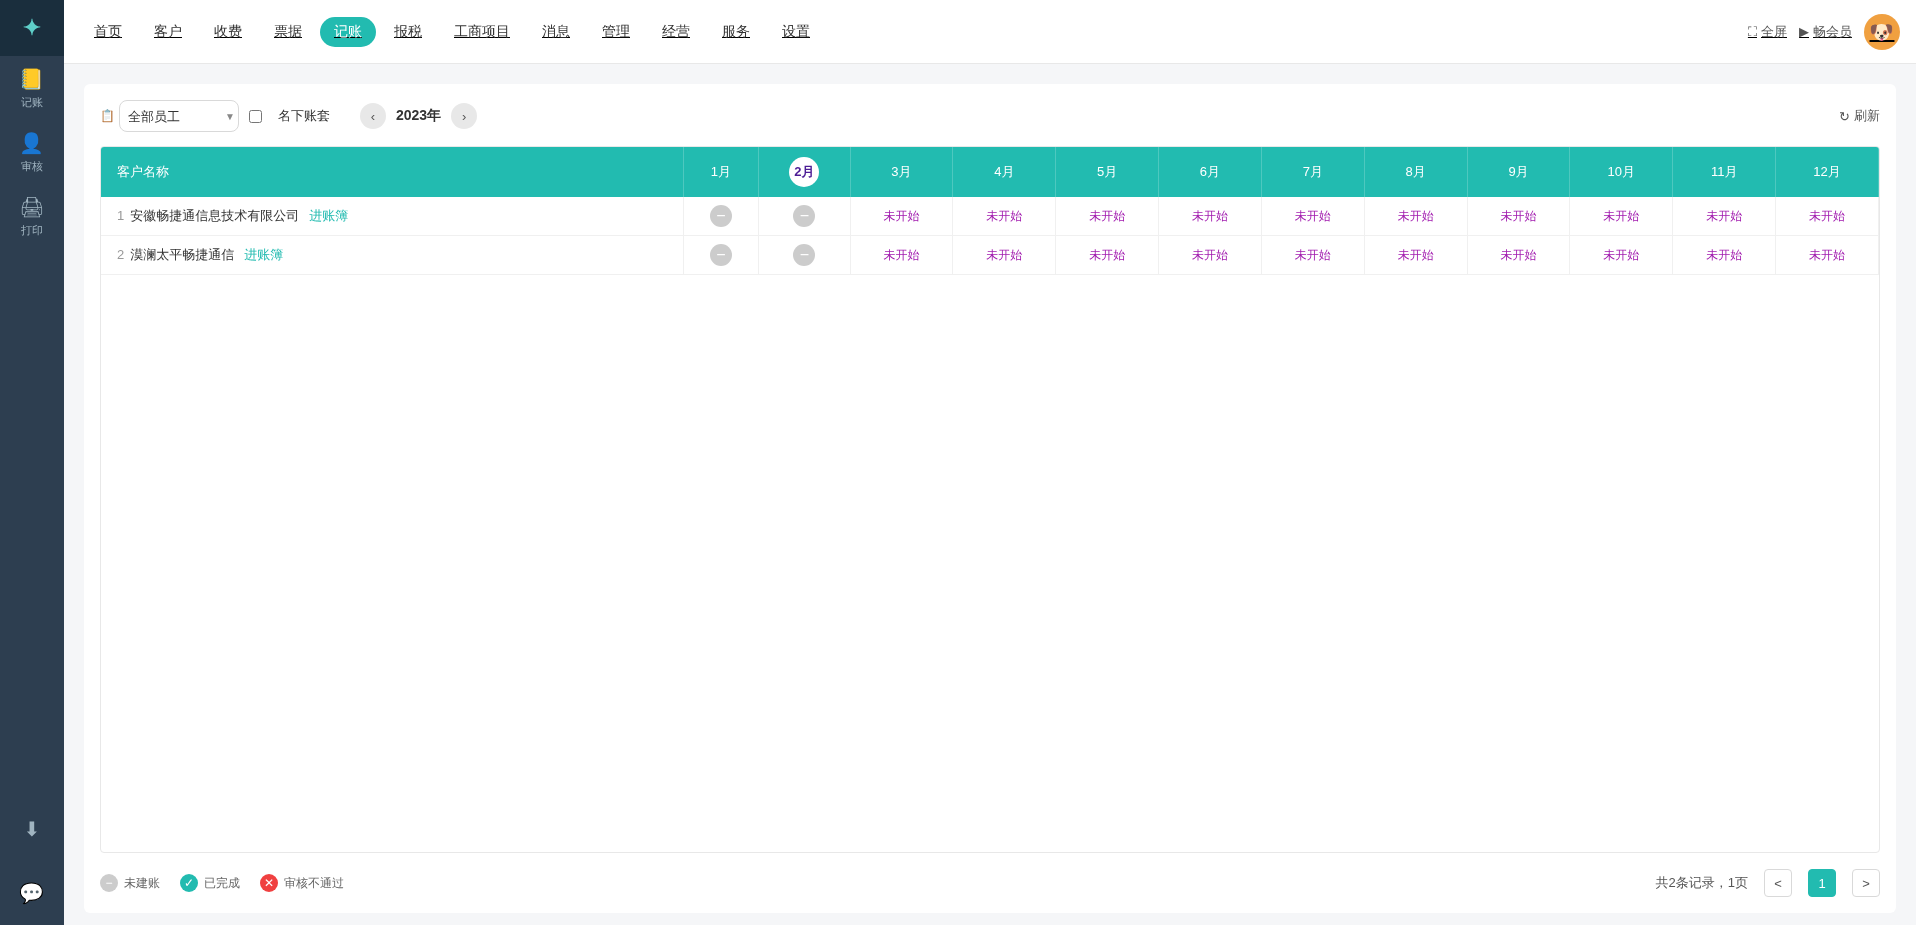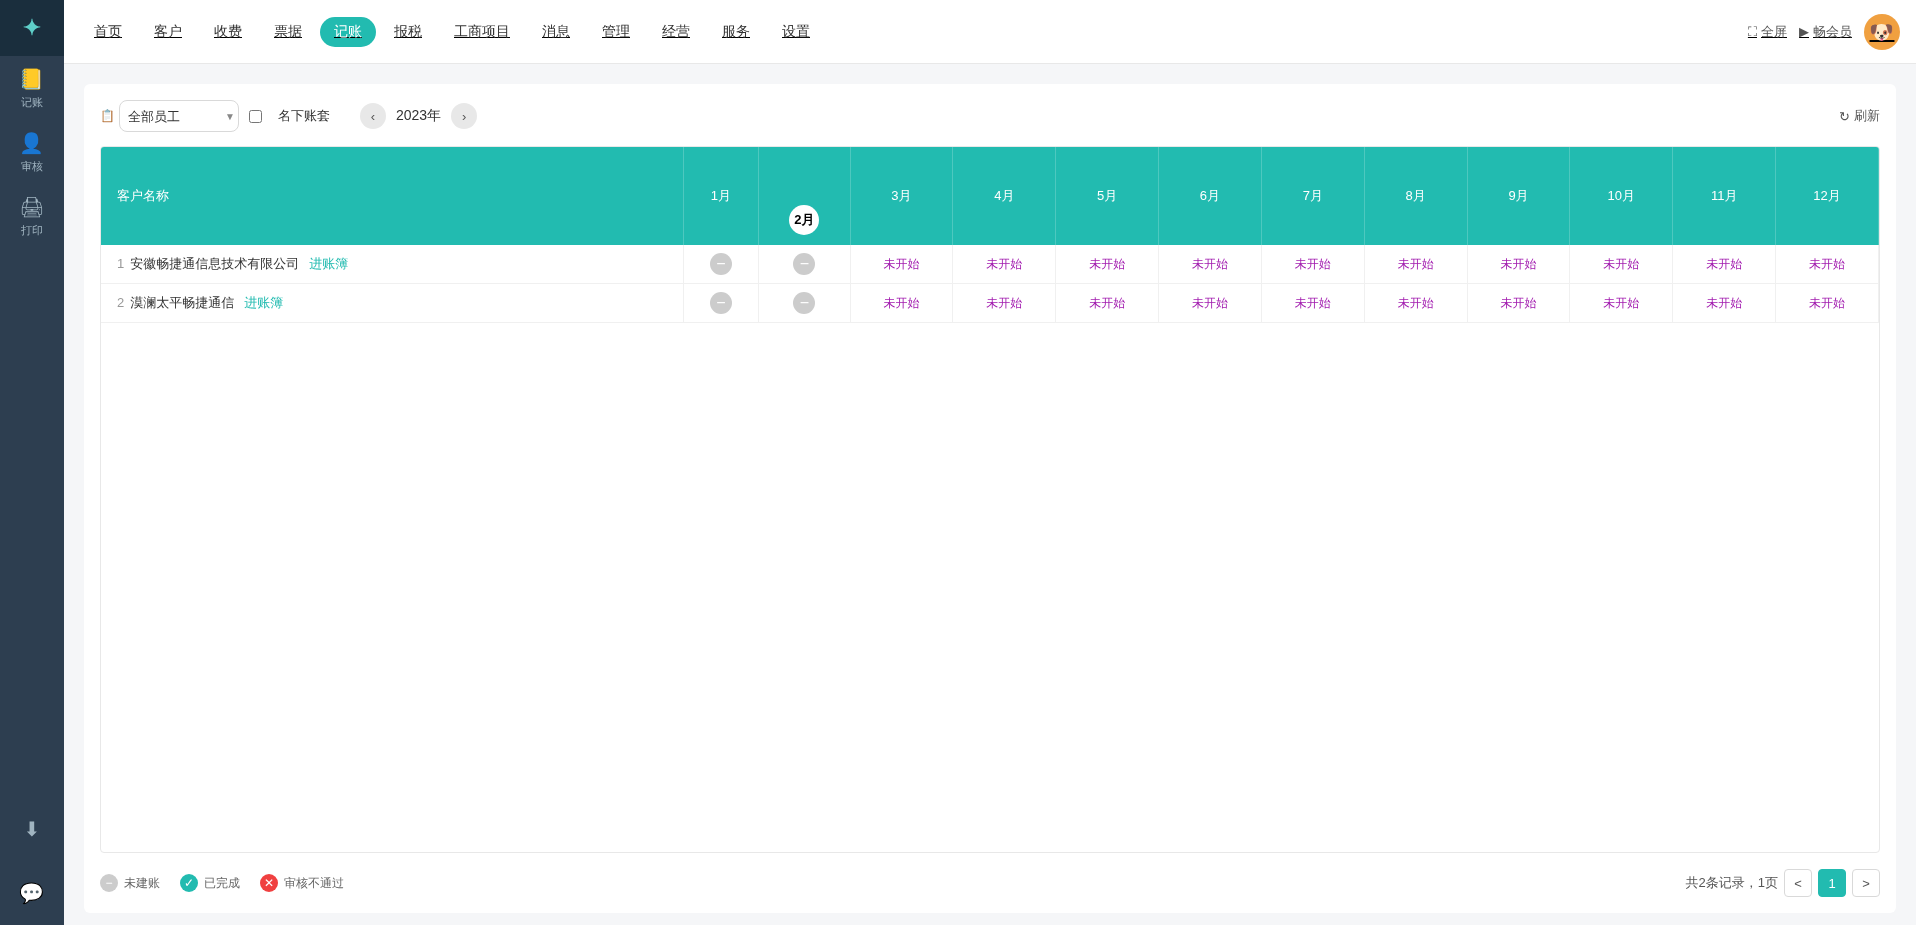--- a/index.html
+++ b/index.html
@@ -208,21 +208,21 @@
       display: flex;
       align-items: center;
       justify-content: center;
       cursor: pointer;
       color: #555;
       font-size: 13px;
     }
     .year-text {
       font-size: 14px;
       color: #333;
-      font-weight: 400;
+      font-weight: 700;
     }
     .refresh-btn {
       margin-left: auto;
       display: flex;
       align-items: center;
       gap: 4px;
       cursor: pointer;
       color: #555;
       font-size: 13px;
     }
@@ -255,24 +255,23 @@
       min-width: 300px;
     }
     .month-circle {
       display: inline-flex;
       align-items: center;
       justify-content: center;
       width: 30px;
       height: 30px;
       border-radius: 50%;
       background: #fff;
-      color: #000000;
+      color: #4c1d95;
       font-weight: bold;
       font-size: 13px;
-      margin-top: 48px;
     }
     tbody tr {
       border-bottom: 1px solid #f0f0f0;
     }
     tbody td {
       padding: 8px 8px;
       text-align: center;
       font-size: 13px;
       color: #333;
       border-right: 1px solid #f0f0f0;
@@ -322,21 +321,21 @@
       font-size: 12px;
       color: #fff;
     }
     .legend-dot.gray { background: #ccc; }
     .legend-dot.teal { background: #22bbb0; }
     .legend-dot.red { background: #f04040; }
     .pagination {
       margin-left: auto;
       display: flex;
       align-items: center;
-      gap: 6px;
+      gap: 16px;
       font-size: 13px;
       color: #555;
     }
     .page-btn {
       width: 28px;
       height: 28px;
       border: 1px solid #d9d9d9;
       border-radius: 4px;
       display: flex;
       align-items: center;

